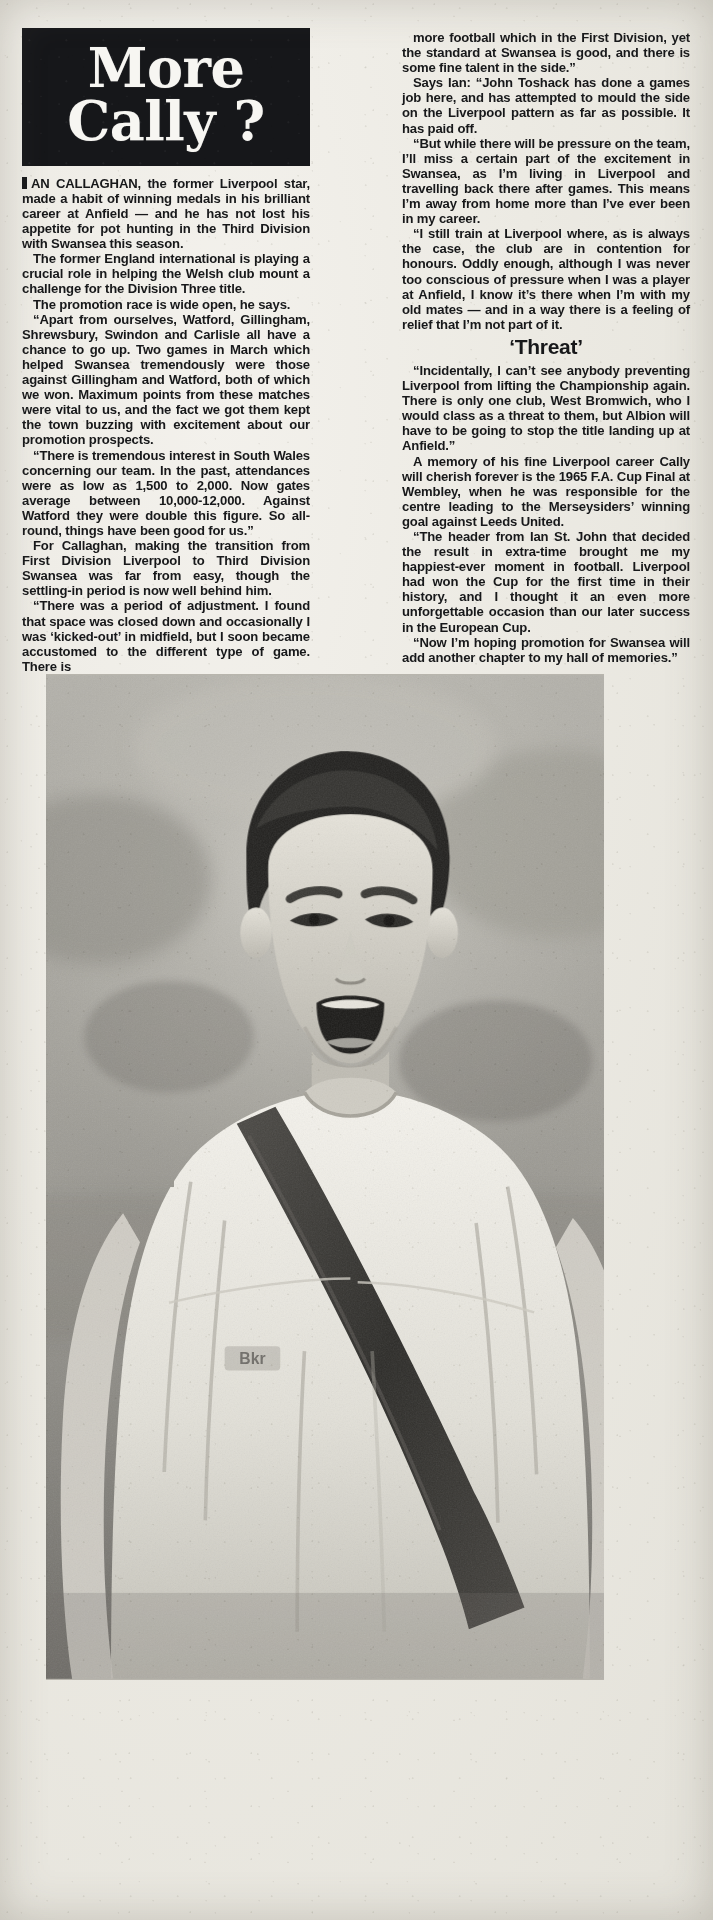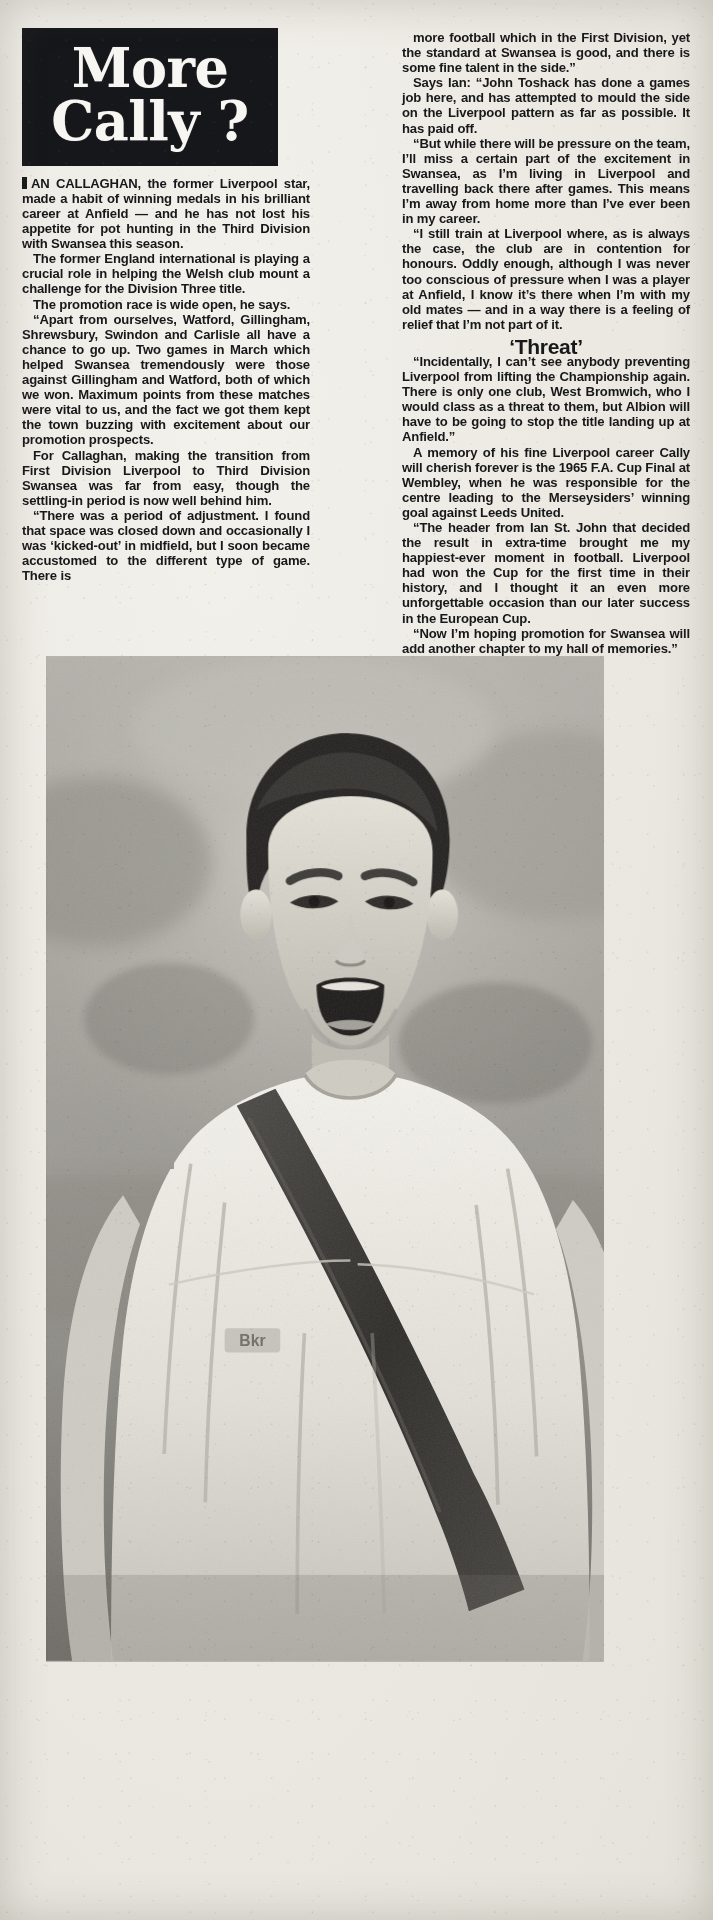--- a/index.html
+++ b/index.html
@@ -45,21 +45,21 @@
 
   .page {
     position: absolute;
     left: 22px;
     top: 28px;
     width: 668px;
   }
 
   
   .headline-box {
-    width: 256px;
+    width: 288px;
     background: #16171a;
     color: #f7f6f2;
     padding: 14px 10px 18px;
     box-sizing: border-box;
     float: left;
     margin: 0 16px 10px 0;
     position: relative;
   }
   .headline-box::after {
     content: "";
@@ -120,21 +120,21 @@
     height: 12px;
     background: #17181a;
     margin-right: 4px;
     vertical-align: -1px;
   }
 
   .subhead {
     font-size: 21px;
     font-weight: 700;
     text-align: center;
-    margin: 7px 0 0;
+    margin: 7px 0 9px;
     letter-spacing: -0.3px;
     color: #17181a;
   }
 
   
   .photo-wrap {
     clear: both;
     position: relative;
     width: 558px;
     margin: 14px 0 0 24px;
@@ -168,20 +168,21 @@
       <p>A memory of his fine Liverpool career Cally will cherish forever is the 1965 F.A. Cup Final at Wembley, when he was responsible for the centre leading to the Merseysiders’ winning goal against Leeds United.</p>
       <p>“The header from Ian St. John that decided the result in extra-time brought me my happiest-ever moment in football. Liverpool had won the Cup for the first time in their history, and I thought it an even more unforgettable occasion than our later success in the European Cup.</p>
       <p>“Now I’m hoping promotion for Swansea will add another chapter to my hall of memories.”</p>
     </div>
 
     <div class="col col-left">
       <p class="lead noindent"><span class="bar"></span><span>AN CALLAGHAN, the former Liverpool star, made a habit of winning medals in his brilliant career at Anfield — and he has not lost his appetite for pot hunting in the Third Division with Swansea this season.</span></p>
       <p>The former England international is playing a crucial role in helping the Welsh club mount a challenge for the Division Three title.</p>
       <p>The promotion race is wide open, he says.</p>
       <p>“Apart from ourselves, Watford, Gillingham, Shrewsbury, Swindon and Carlisle all have a chance to go up. Two games in March which helped Swansea tremendously were those against Gillingham and Watford, both of which we won. Maximum points from these matches were vital to us, and the fact we got them kept the town buzzing with excitement about our promotion prospects.</p>
+      <p>“There is tremendous interest in South Wales concerning our team. In the past, attendances were as low as 1,500 to 2,000. Now gates average between 10,000-12,000. Against Watford they were double this figure. So all-round, things have been good for us.”</p>
       <p>For Callaghan, making the transition from First Division Liverpool to Third Division Swansea was far from easy, though the settling-in period is now well behind him.</p>
       <p>“There was a period of adjustment. I found that space was closed down and occasionally I was ‘kicked-out’ in midfield, but I soon became accustomed to the different type of game. There is</p>
     </div>
 
     <div class="photo-wrap">
       <svg viewBox="0 0 558 832" preserveAspectRatio="xMidYMid slice">
         <defs>
           <linearGradient id="sky" x1="0" y1="0" x2="0" y2="1">
             <stop offset="0%" stop-color="#b9b7b0"></stop>
             <stop offset="38%" stop-color="#a7a59e"></stop>

